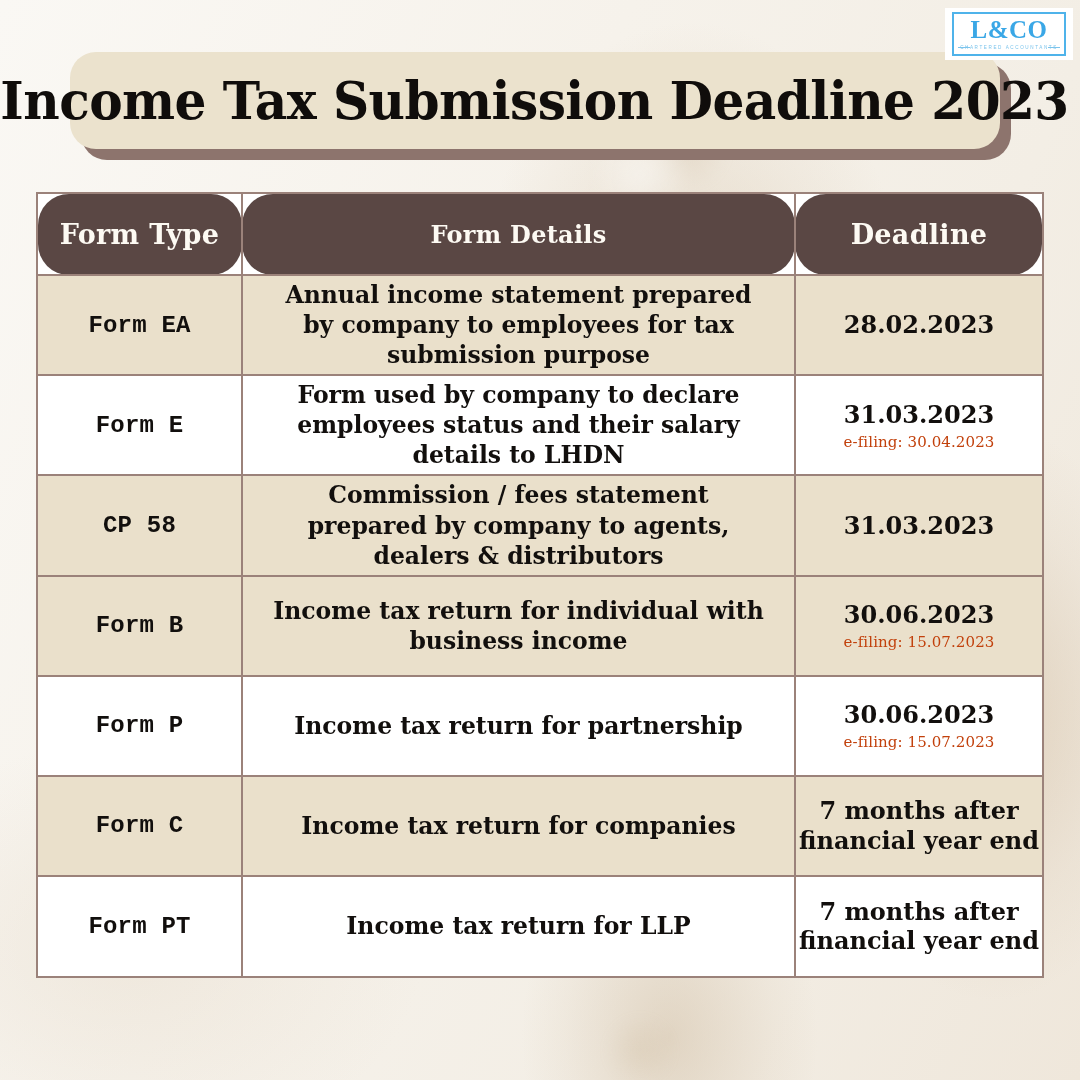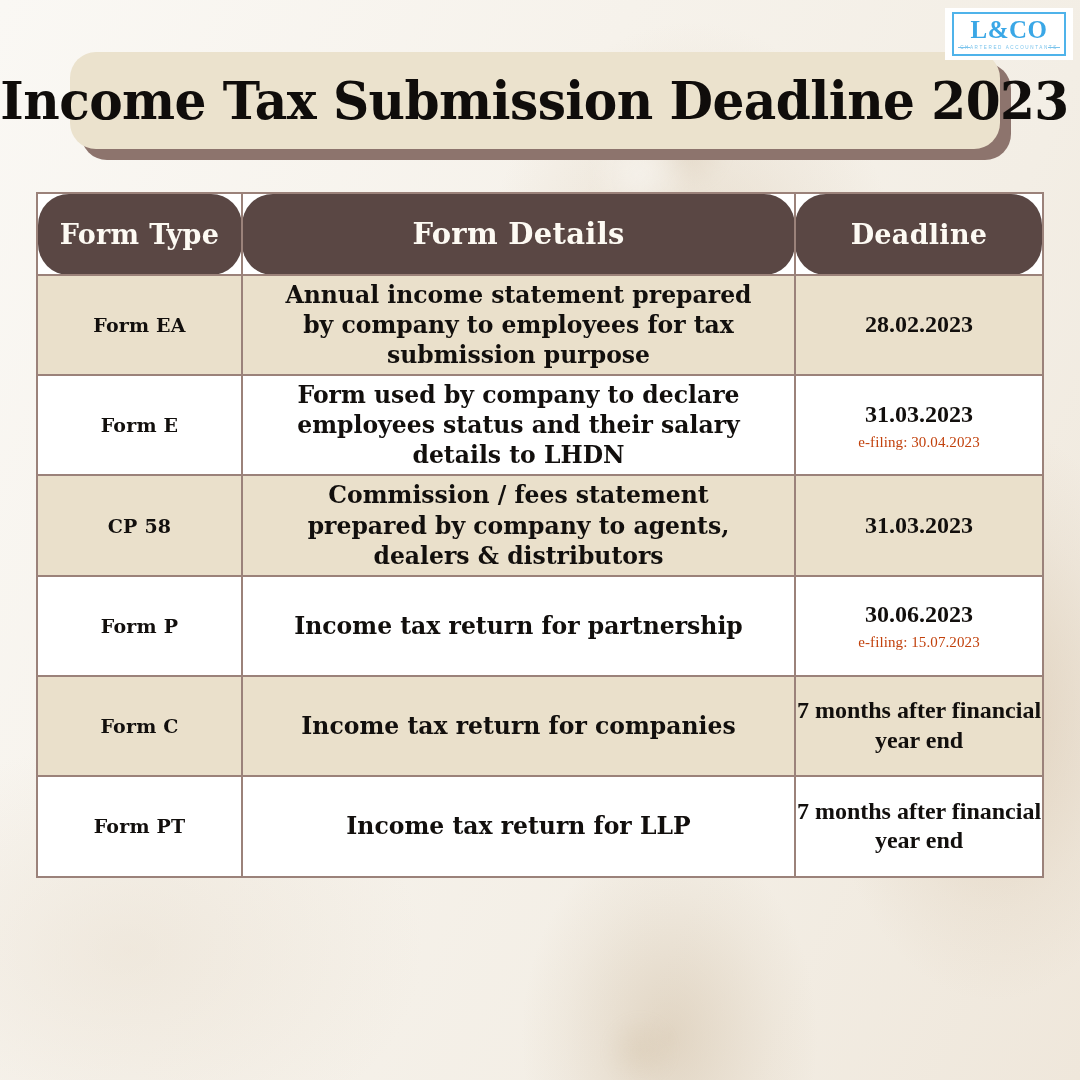--- a/index.html
+++ b/index.html
@@ -159,44 +159,45 @@
     height: 78px;
     border-right: 2px solid #9b827a;
     border-bottom: 2px solid #9b827a;
     text-align: center;
     vertical-align: middle;
     letter-spacing: 0.3px;
     border-radius: 31px;
   }
   thead th:last-child { border-right: none; }
   th.h-type    { font-size: 27px; }
-  th.h-details { font-size: 29px; margin-left: 8px; }
+  th.h-details { font-size: 24px; margin-left: 8px; }
   th.h-dead    { font-size: 27px; }
 
   tbody tr { height: 100px; }
   tbody tr.beige td { background: #eae0cb; }
   tbody tr.white td { background: #ffffff; }
 
   tbody td {
     border-right: 2px solid #9b827a;
     border-bottom: 2px solid #9b827a;
     text-align: center;
     vertical-align: middle;
     color: #120f0d;
     font-family: "DejaVu Serif", "Liberation Serif", serif;
     font-weight: 700;
     padding: 4px 0;
     box-sizing: border-box;
   }
-  tbody td:last-child { border-right: none; font-family: Liberation Serif, serif; }
+  tbody td:last-child { border-right: none; }
   tbody tr:last-child td { border-bottom: none; }
 
   td.cell-type {
-    font-size: 19px;
+    font-size: 24px;
     letter-spacing: 0.2px;
+    font-family: Liberation Mono, monospace;
   }
   td.cell-details {
     font-size: 23.5px;
     line-height: 1.28;
     padding-left: 26px;
     padding-right: 26px;
   }
   td.cell-deadline {
     font-size: 24px;
     line-height: 1.22;
@@ -263,20 +264,28 @@
             <span class="dl-efile">e-filing: 30.04.2023</span>
           </td>
         </tr>
         <tr class="beige">
           <td class="cell-type">CP 58</td>
           <td class="cell-details">Commission / fees statement prepared by company to agents, dealers &amp; distributors</td>
           <td class="cell-deadline">
             <span class="dl-main">31.03.2023</span>
           </td>
         </tr>
+        <tr class="beige">
+          <td class="cell-type">Form B</td>
+          <td class="cell-details">Income tax return for individual with business income</td>
+          <td class="cell-deadline">
+            <span class="dl-main">30.06.2023</span>
+            <span class="dl-efile">e-filing: 15.07.2023</span>
+          </td>
+        </tr>
         <tr class="white">
           <td class="cell-type">Form P</td>
           <td class="cell-details">Income tax return for partnership</td>
           <td class="cell-deadline">
             <span class="dl-main">30.06.2023</span>
             <span class="dl-efile">e-filing: 15.07.2023</span>
           </td>
         </tr>
         <tr class="beige">
           <td class="cell-type">Form C</td>

